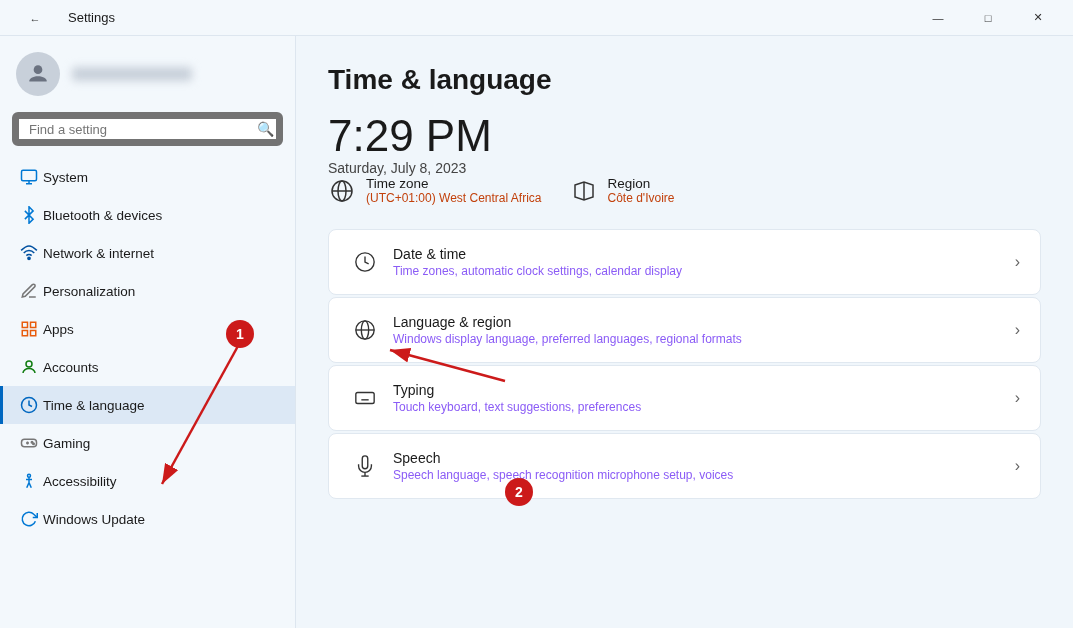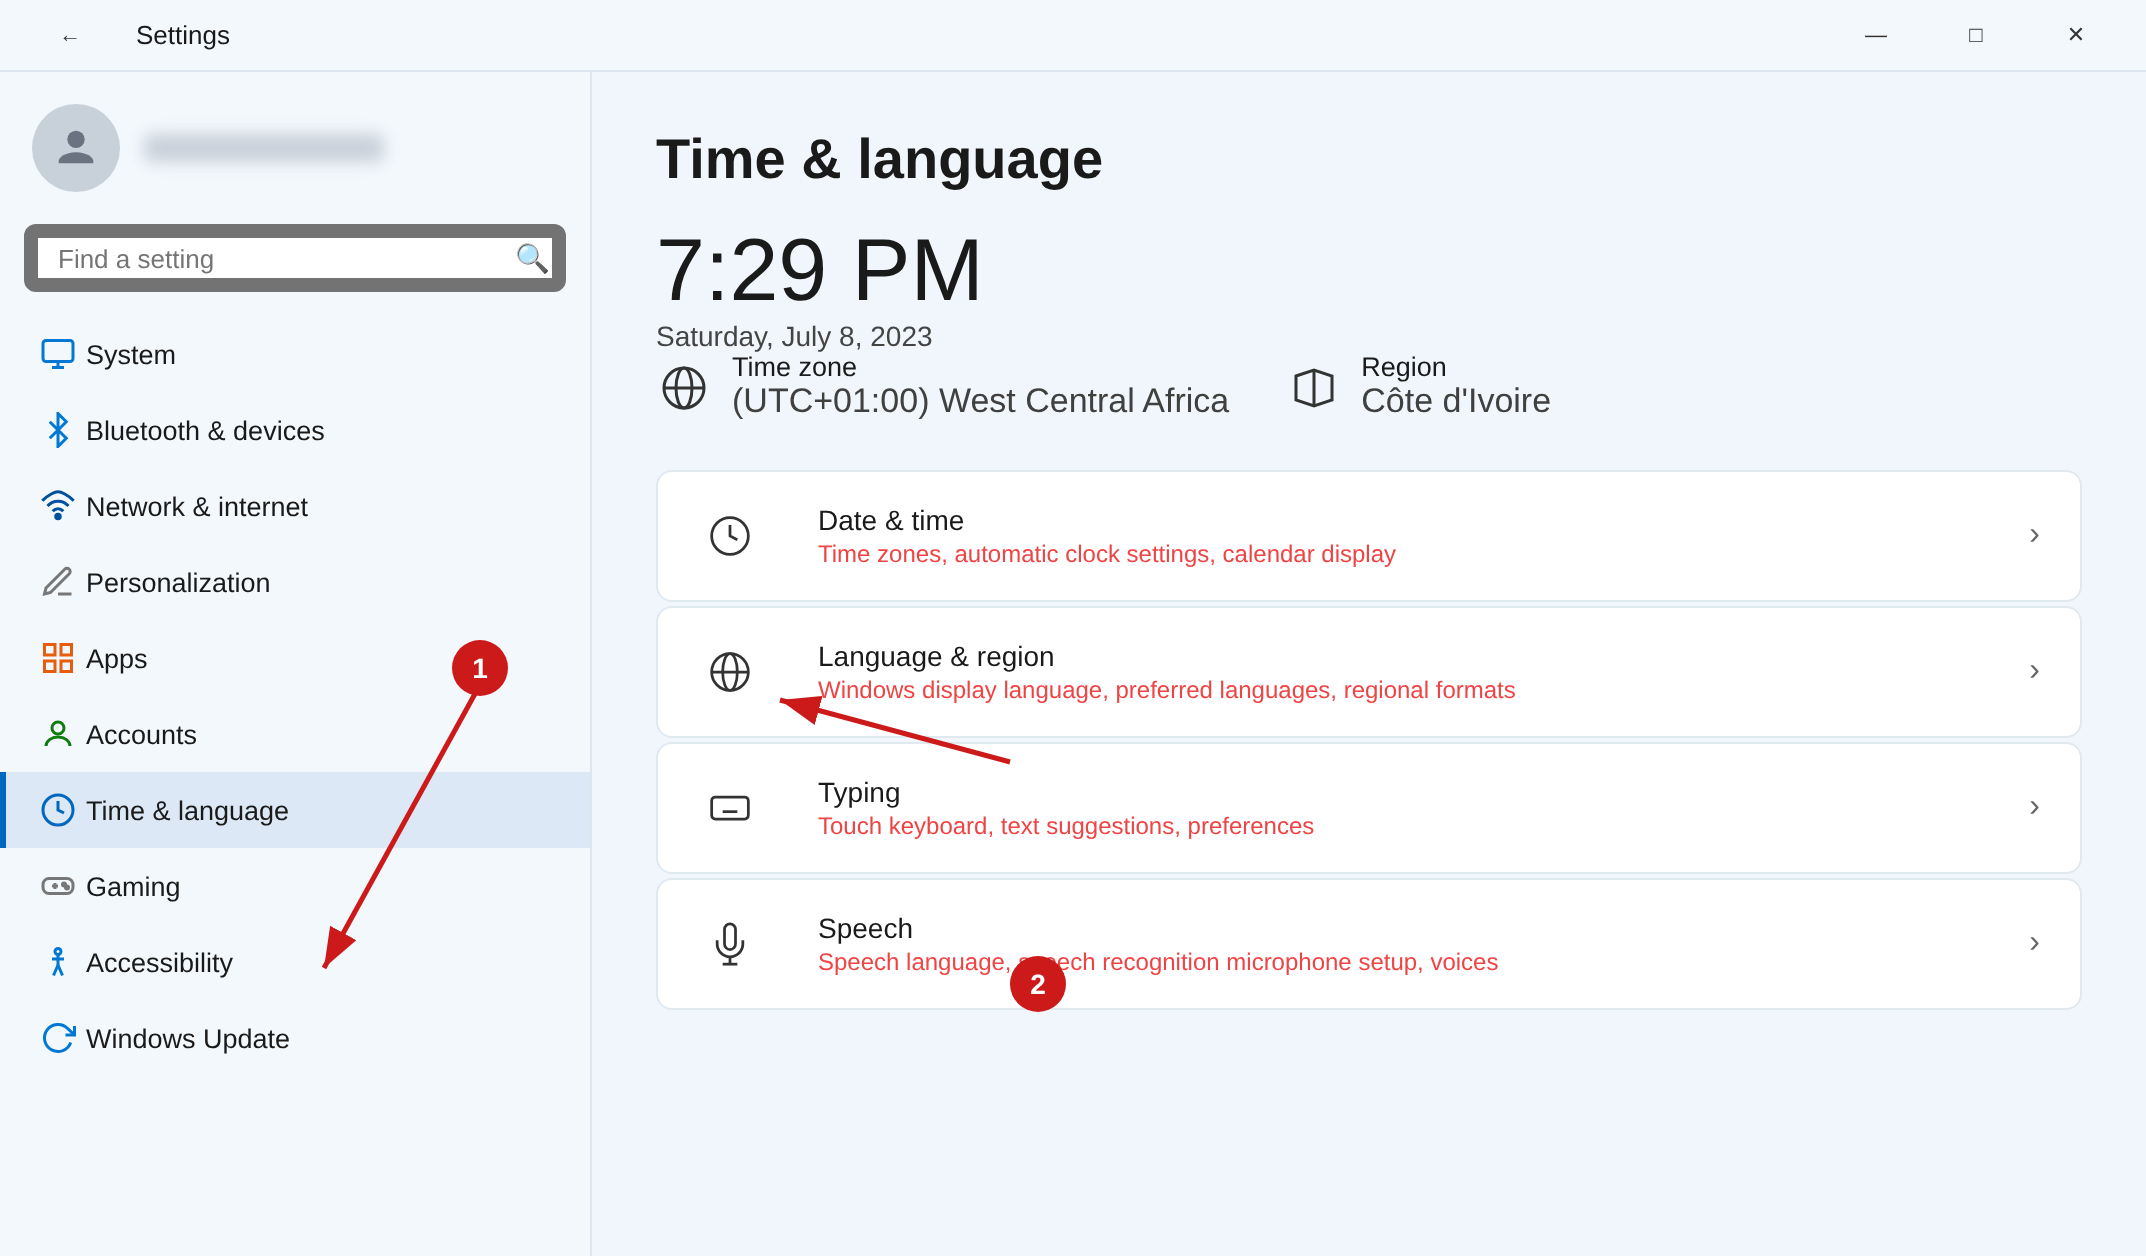--- a/index.html
+++ b/index.html
@@ -177,33 +177,33 @@
       width: 28px;
       height: 28px;
       display: flex;
       align-items: center;
       justify-content: center;
       font-size: 18px;
       color: #333;
     }
     .time-info-text { font-size: 13.5px; color: #1a1a1a; }
     .time-info-label { font-weight: 400; font-size: 13.5px; }
-    .time-info-sub { font-size: 17px; color: #404040; }
+    .time-info-sub { font-size: 12px; color: #c2410c; }
     .settings-cards {
       display: flex;
       flex-direction: column;
       gap: 2px;
     }
     .settings-card {
       background: #fff;
       border-radius: 8px;
       padding: 16px 20px;
       display: flex;
       align-items: center;
-      gap: 28px;
+      gap: 12px;
       cursor: pointer;
       border: 1px solid #e0e8f0;
       transition: background 0.1s;
     }
     .card-icon {
       width: 32px;
       height: 32px;
       display: flex;
       align-items: center;
       justify-content: center;
@@ -213,21 +213,21 @@
     }
     .card-text { flex: 1; }
     .card-title {
       font-size: 14px;
       font-weight: 500;
       color: #1a1a1a;
       margin-bottom: 2px;
     }
     .card-desc {
       font-size: 12px;
-      color: #ef4444;
+      color: #8b5cf6;
     }
     .card-chevron {
       font-size: 16px;
       color: #666;
     }
     
     .annotation-overlay {
       position: absolute;
       top: 0; left: 0;
       width: 100%;

